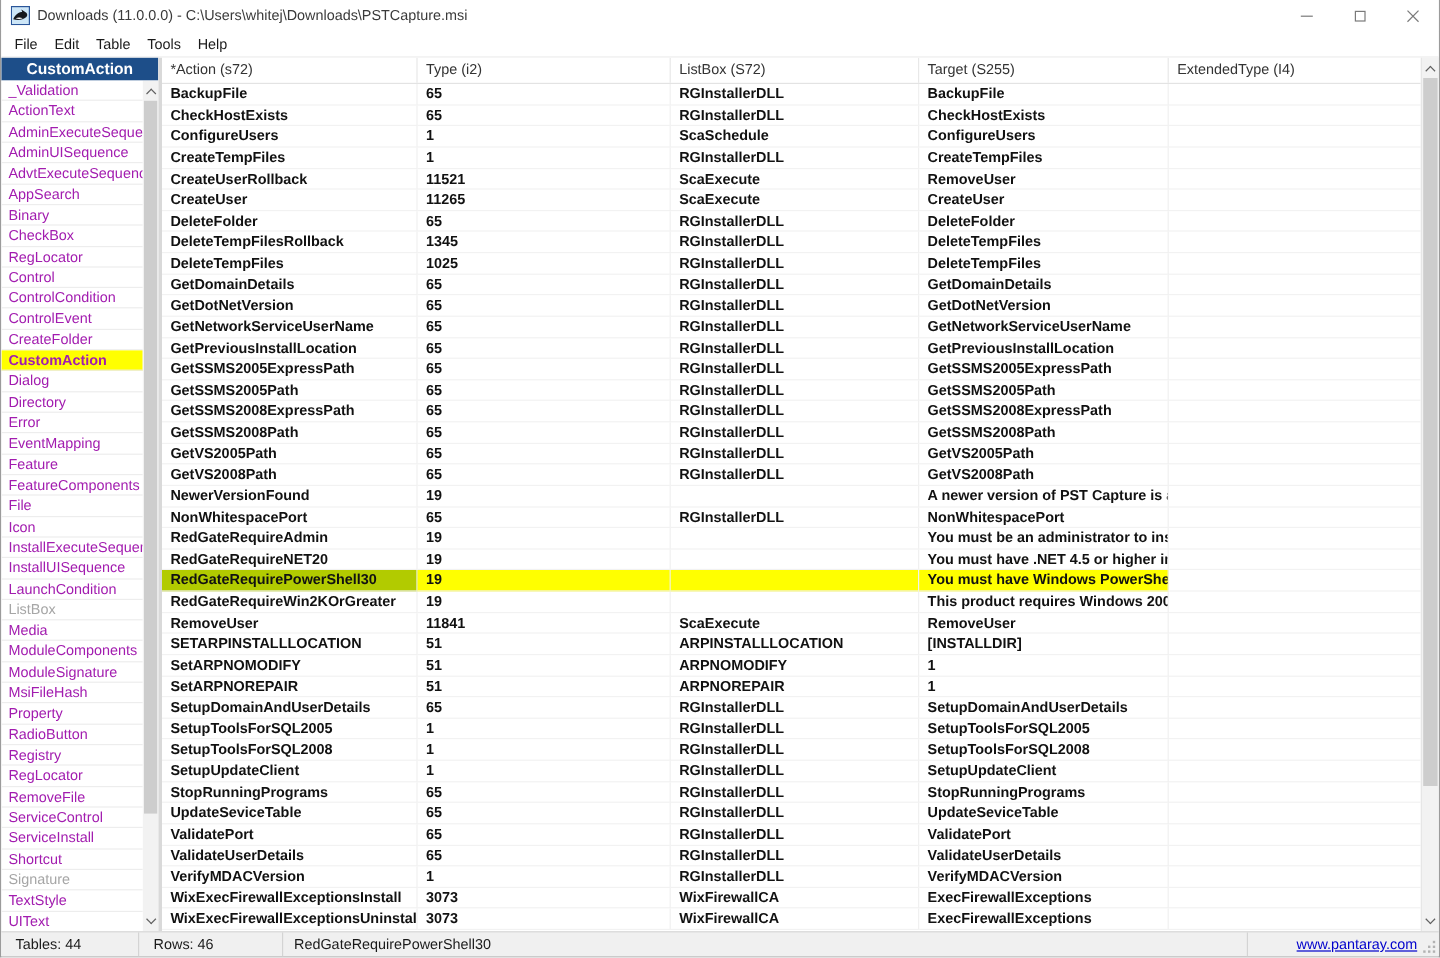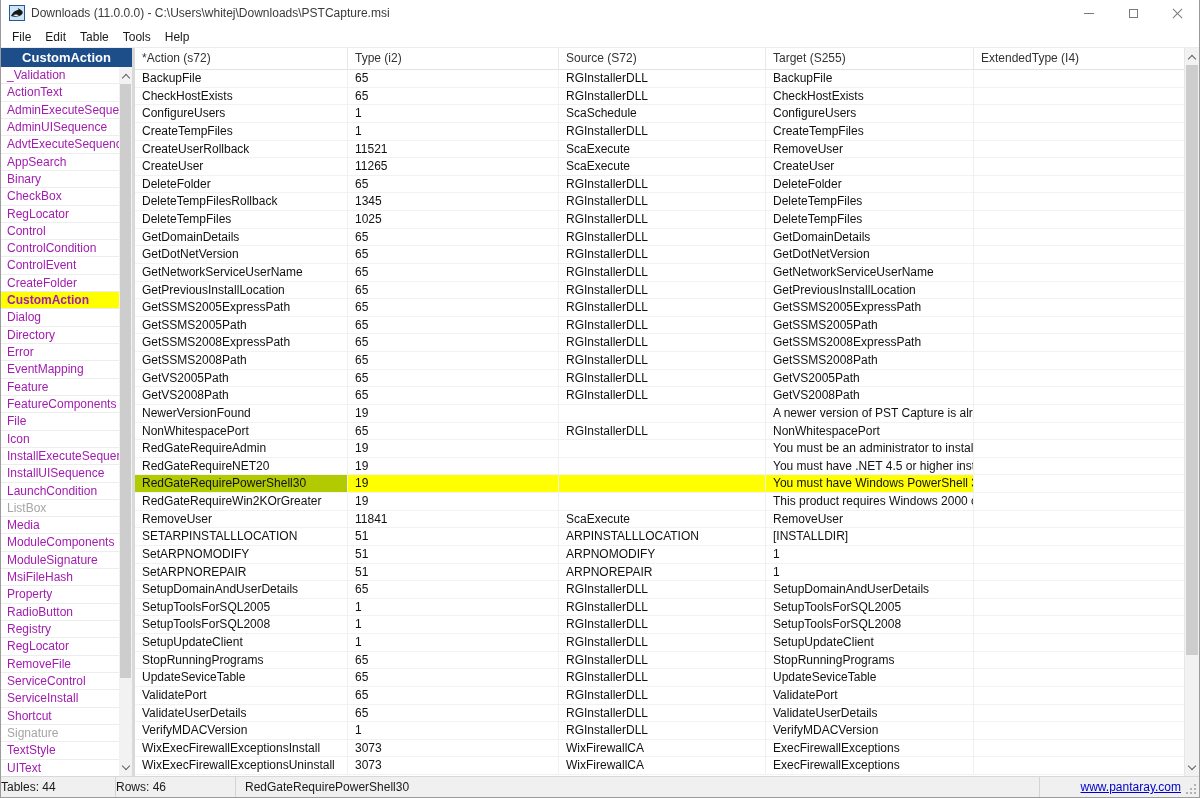--- a/index.html
+++ b/index.html
@@ -31,21 +31,21 @@
   .sidebar-list { width:118px; overflow:hidden; background:#fff; }
   .side-item { height:17.32px; line-height:17.32px; padding-left:6px; font-size:12px; color:#a21caf; border-bottom:1px solid #ededed; white-space:nowrap; overflow:hidden; }
   .side-item.selected { background:var(--highlight); font-weight:bold; }
   .side-item.disabled { color:var(--disabled-text); }
 
   .divider { width:3px; background:#d9d9d9; flex:0 0 auto; }
 
   .table-area { flex:1 1 auto; display:flex; flex-direction:column; overflow:hidden; background:#fff;justify-content:center; }
   .thead { height:22px; display:flex; flex:0 0 auto; border-bottom:1px solid #e3e3e3; }
   .hcell { font-size:12px; color:#333; line-height:21px; padding-left:7px; border-right:1px solid #e8e8e8; white-space:nowrap; overflow:hidden; }
-  .tbody { flex:1 1 auto; overflow:hidden; }
+  .tbody { flex:1 1 auto; overflow:hidden;font-weight:bold; }
   .trow { display:flex; height:17.63px; }
   .cell { font-size:12px; color:#111; line-height:17px; padding-left:7px; border-right:1px solid #f0f0f0; border-bottom:1px solid #f2f2f2; white-space:nowrap; overflow:hidden; }
   .c0 { width:213px; flex:0 0 auto; }
   .c1 { width:211px; flex:0 0 auto; }
   .c2 { width:207px; flex:0 0 auto; }
   .c3 { width:208px; flex:0 0 auto; }
   .c4 { flex:1 1 auto; border-right:none; }
   .trow.selected .c0 { background:var(--selected-cell); }
   .trow.selected .c1, .trow.selected .c2, .trow.selected .c3 { background:var(--highlight); }
 
@@ -57,21 +57,21 @@
   .sb-track { flex:1 1 auto; position:relative; }
   .sb-thumb { position:absolute; left:1px; right:1px; top:0; background:#cdcdcd; }
   .side-scroll .sb-thumb { height:88%; }
   .table-scroll .sb-thumb { height:85%; }
   .chev { display:block; width:6px; height:6px; border-left:1px solid #606060; border-top:1px solid #606060; }
   .chev.up { transform:translateY(2px) rotate(45deg); }
   .chev.down { transform:translateY(-2px) rotate(225deg); }
 
   
   .statusbar { height:21px; background:#f0f0f0; border-top:1px solid #d8d8d8; display:flex; align-items:center; font-size:12px; color:#1a1a1a; flex:0 0 auto; }
-  .sb-seg { height:100%; line-height:20px; padding-left:0; border-right:1px solid #d4d4d4; white-space:nowrap; overflow:hidden; }
+  .sb-seg { height:100%; line-height:20px; padding-left:12px; border-right:1px solid #d4d4d4; white-space:nowrap; overflow:hidden; }
   .seg1 { width:115px; flex:0 0 auto; }
   .seg2 { width:120px; flex:0 0 auto; }
   .seg3 { flex:1 1 auto; padding-left:9px; }
   .seg4 { width:145px; flex:0 0 auto; border-right:none; text-align:right; padding-right:4px; }
   .seg4 a { color:var(--link); text-decoration:underline; cursor:pointer; }
   .grip { width:14px; height:100%; position:relative; flex:0 0 auto; }
   .grip::before { content:""; position:absolute; right:3px; bottom:3px; width:2px; height:2px; background:#b2b2b2;
     box-shadow:-4px 0 0 #b2b2b2, -8px 0 0 #b2b2b2, 0 -4px 0 #b2b2b2, 0 -8px 0 #b2b2b2, -4px -4px 0 #b2b2b2; }
 </style>
 </head>
@@ -170,21 +170,21 @@
         </div>
       </div>
     </div>
 
     <div class="divider"></div>
 
     <div class="table-area">
       <div class="thead">
         <div class="hcell c0">*Action  (s72)</div>
         <div class="hcell c1">Type  (i2)</div>
-        <div class="hcell c2">Source  (S72)</div>
+        <div class="hcell c2">ListBox  (S72)</div>
         <div class="hcell c3">Target  (S255)</div>
         <div class="hcell c4">ExtendedType  (I4)</div>
       </div>
       <div class="tbody" id="tbody">
           <div class="trow">
     <div class="cell c0">BackupFile</div>
     <div class="cell c1">65</div>
     <div class="cell c2">RGInstallerDLL</div>
     <div class="cell c3">BackupFile</div>
     <div class="cell c4"></div>

